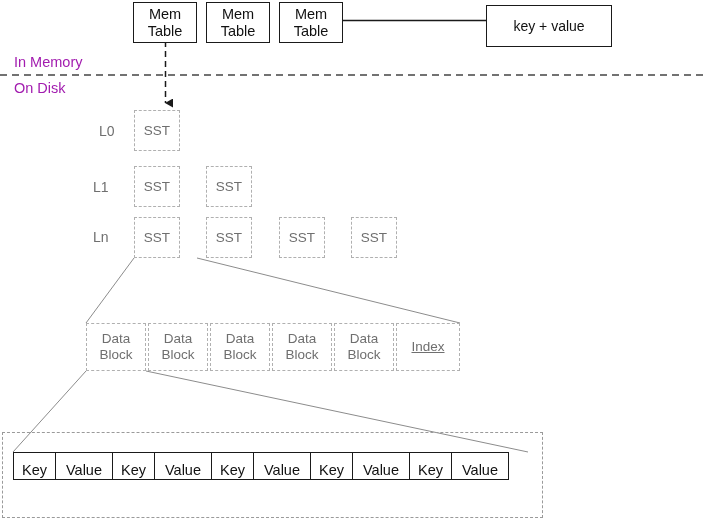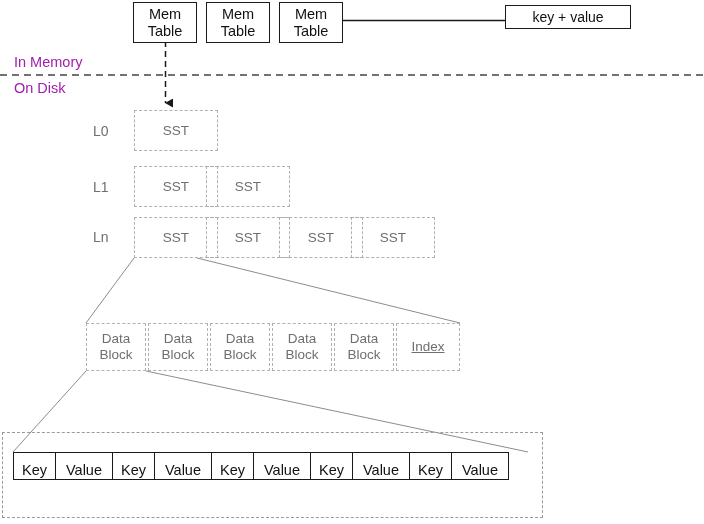--- a/index.html
+++ b/index.html
@@ -65,21 +65,21 @@
     background: transparent;
     display: flex;
     align-items: center;
     justify-content: center;
     text-align: center;
     color: #6f6f6f;
     font-size: 13.5px;
     line-height: 16px;
     z-index: 2;
   }
-  .sst { width: 84px; height: 41px; }
+  .sst { width: 46px; height: 41px; }
   .datablock { height: 48px; font-size: 13.5px; }
   .datablock .l1, .datablock .l2 { display: block; }
 
   
   .txt {
     position: absolute;
     color: #a21caf;
     font-size: 14.5px;
     line-height: 16px;
     white-space: nowrap;
@@ -145,28 +145,28 @@
       <span class="l2">Table</span>
     </span>
   </div>
   <div class="solid-box memtable" style="left:279px; top:2px;">
     <span>
       <span class="l1">Mem</span>
       <span class="l2">Table</span>
     </span>
   </div>
 
-  <div class="solid-box" style="left:505px; top:5px; width:126px; height:24px;">
+  <div class="solid-box" style="left:486px; top:5px; width:126px; height:42px;">
     <span>key + value</span>
   </div>
 
   <div class="txt" style="left:14px; top:54px;">In Memory</div>
   <div class="txt" style="left:14px; top:80px;">On Disk</div>
 
-  <div class="txt lvl-label" style="left:93px; top:123px;">L0</div>
+  <div class="txt lvl-label" style="left:99px; top:123px;">L0</div>
   <div class="txt lvl-label" style="left:93px; top:179px;">L1</div>
   <div class="txt lvl-label" style="left:93px; top:229px;">Ln</div>
 
   <div class="dash-box sst" style="left:134px; top:110px;">
     <span>SST</span>
   </div>
 
   <div class="dash-box sst" style="left:134px; top:166px;">
     <span>SST</span>
   </div>

